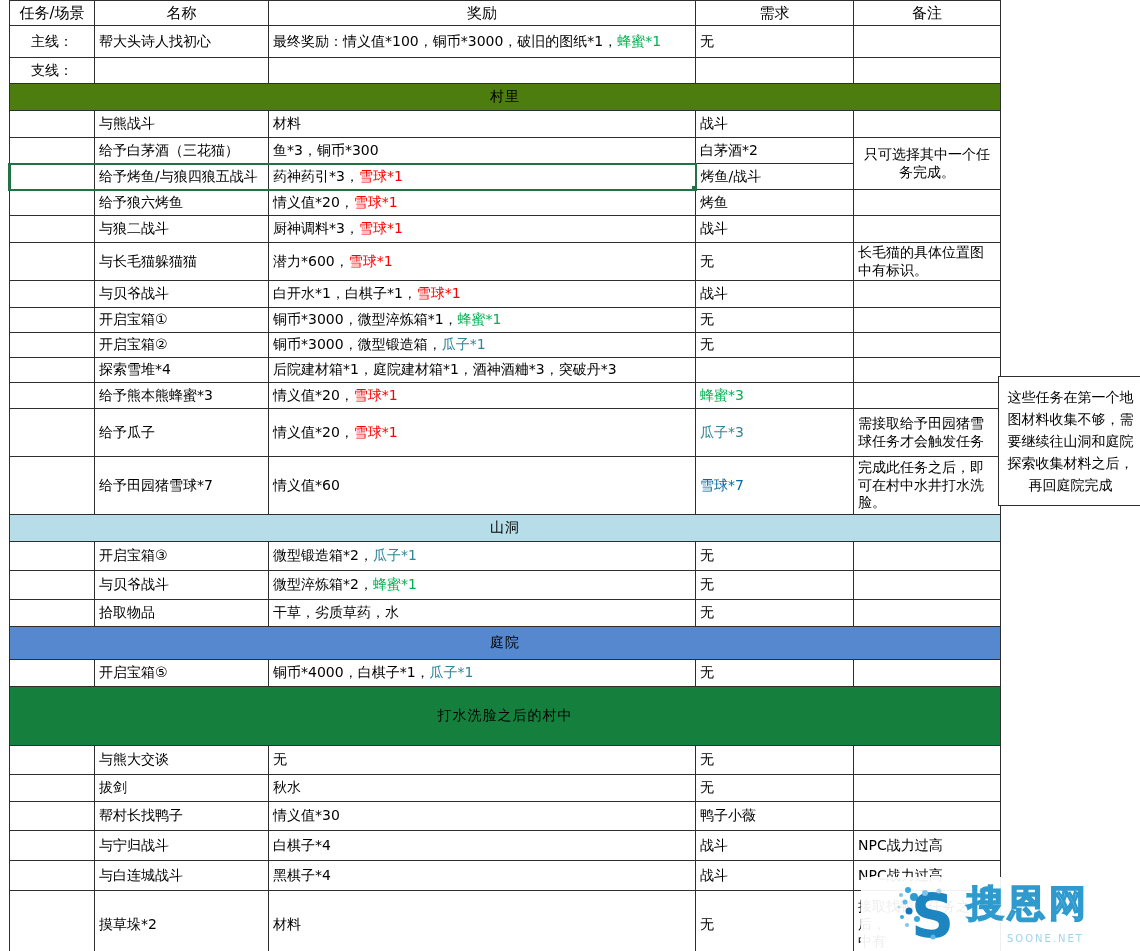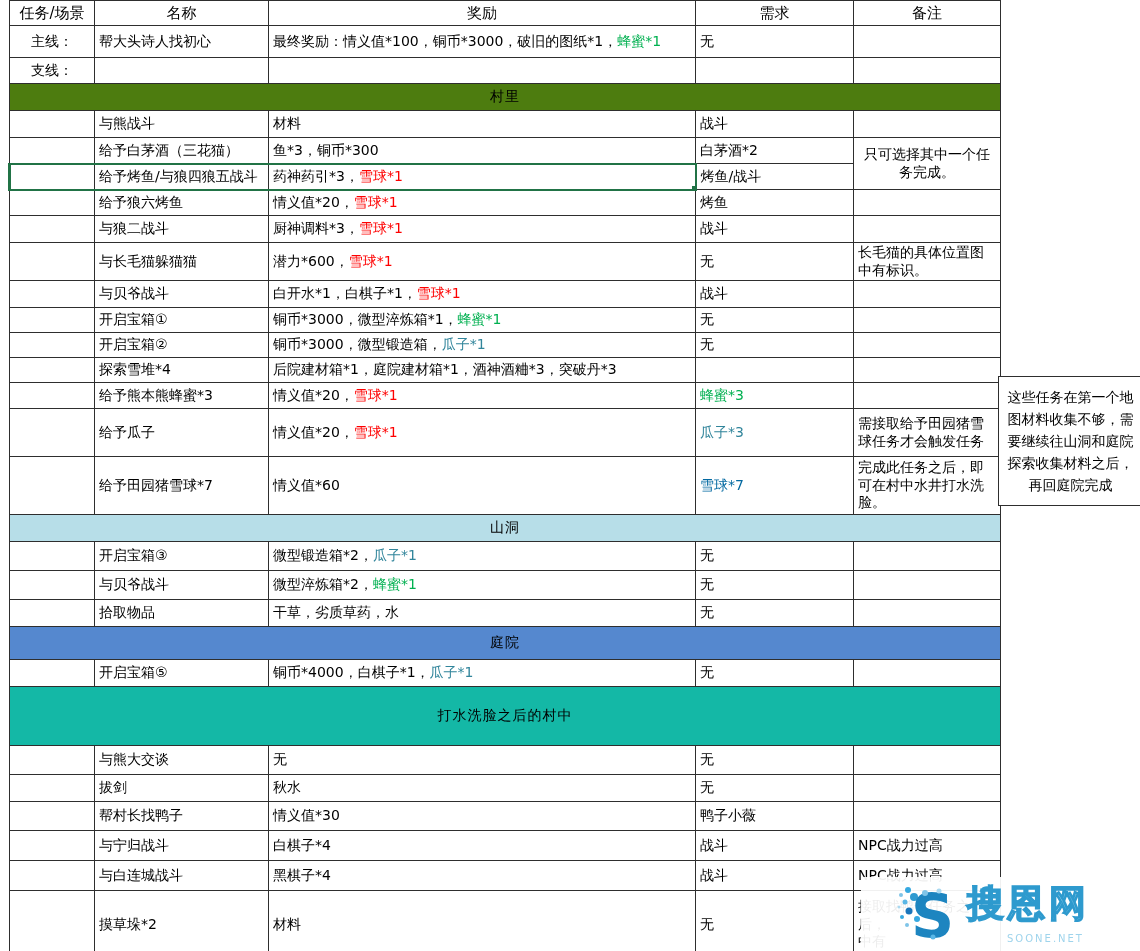--- a/index.html
+++ b/index.html
@@ -235,21 +235,21 @@
           <td colspan="5" class="section" style="background: rgb(85, 136, 207);">庭院</td>
         </tr>
         <tr style="height: 27px;">
           <td class="c-scene"></td>
           <td class="c-name">开启宝箱⑤</td>
           <td class="c-reward"><span>铜币*4000，白棋子*1，</span><span style="color: rgb(49, 133, 155);">瓜子*1</span></td>
           <td class="c-need"><span>无</span></td>
           <td class="c-note"></td>
         </tr>
         <tr style="height: 59px;">
-          <td colspan="5" class="section" style="background: #14b8a6;">打水洗脸之后的村中</td>
+          <td colspan="5" class="section" style="background: #15803d;">打水洗脸之后的村中</td>
         </tr>
         <tr style="height: 29px;">
           <td class="c-scene"></td>
           <td class="c-name">与熊大交谈</td>
           <td class="c-reward"><span>无</span></td>
           <td class="c-need"><span>无</span></td>
           <td class="c-note"></td>
         </tr>
         <tr style="height: 27px;">
           <td class="c-scene"></td>

